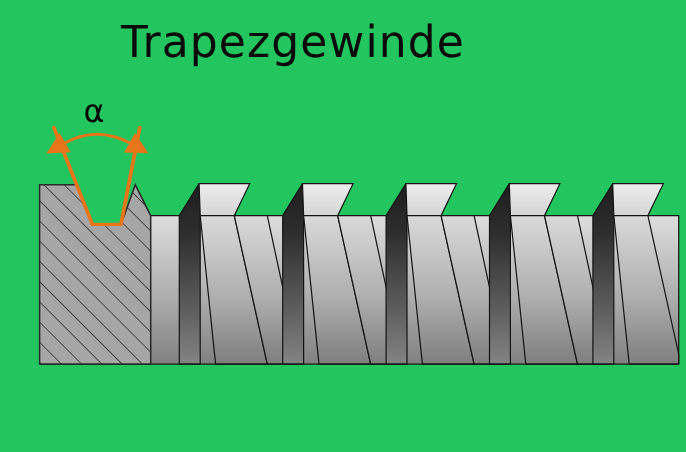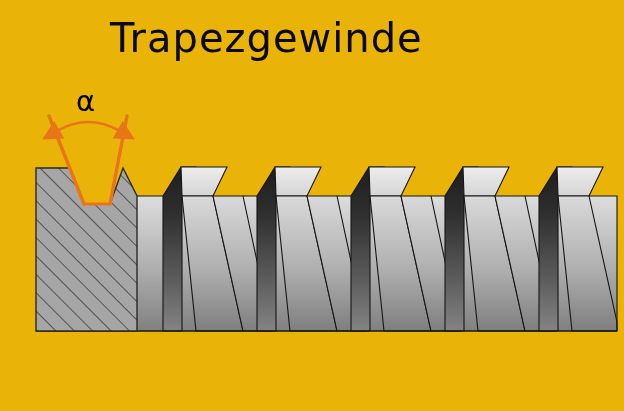--- a/index.html
+++ b/index.html
@@ -8,21 +8,21 @@
     padding: 0;
     background: #ffffff;
   }
   body {
     font-family: "DejaVu Sans", sans-serif;
   }
   #stage {
     position: relative;
     width: 624px;
     height: 411px;
-    background: #eab308;
+    background: #22c55e;
     overflow: hidden;
   }
   #figure {
     position: absolute;
     left: 0;
     top: 0;
     width: 624px;
     height: 411px;
   }
   .title-text {

